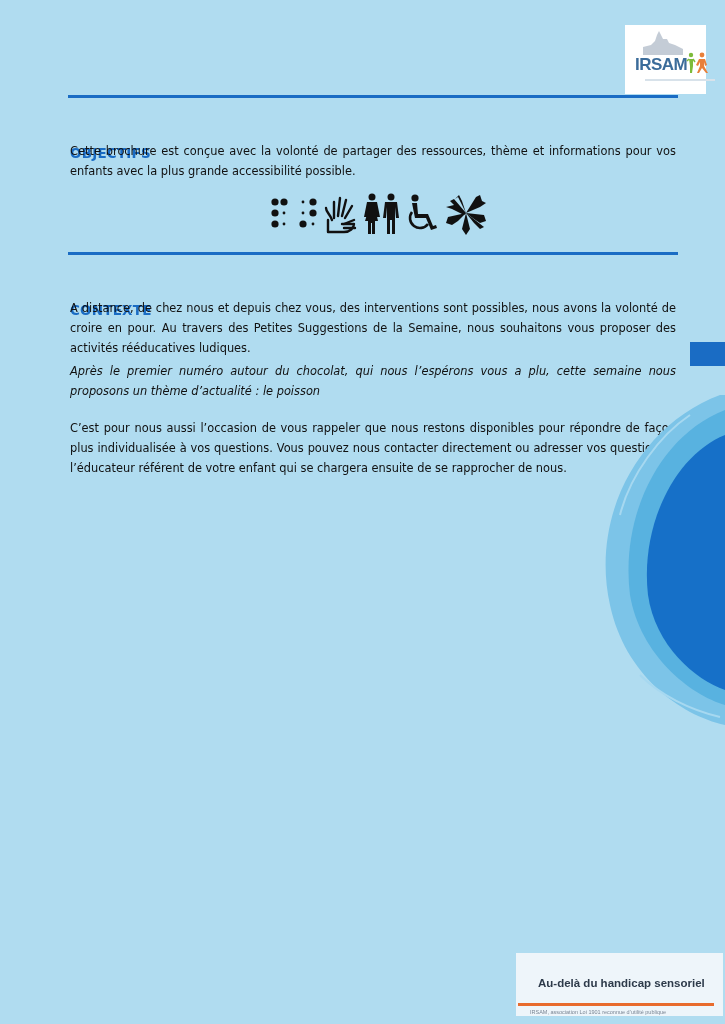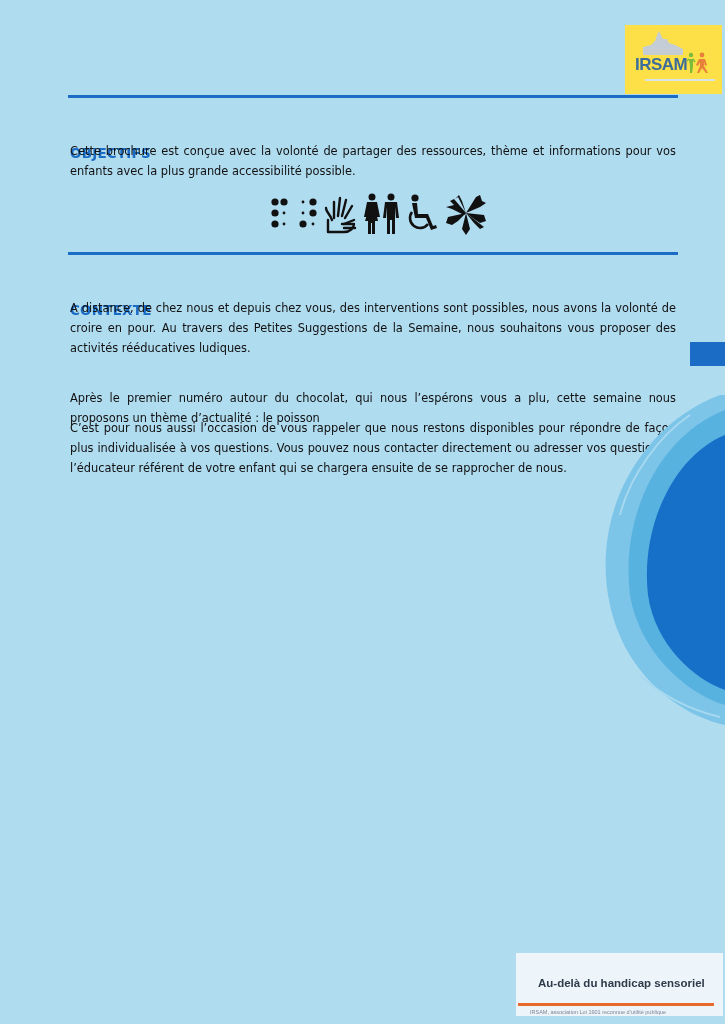--- a/index.html
+++ b/index.html
@@ -3,22 +3,22 @@
   <meta charset="utf-8">
   <style>
     html, body { margin:0; padding:0; }
     body {
       width:725px; height:1024px; position:relative; overflow:hidden;
       background:#b0dcf0;
       font-family:"DejaVu Sans", sans-serif;
       color:#111;
     }
     .logo-box {
-      position:absolute; left:625px; top:25px; width:97px; height:69px;
-      background:#fde047;
+      position:absolute; left:625px; top:25px; width:81px; height:69px;
+      background:#ffffff;
     }
     .logo-text {
       position:absolute; left:10px; top:30px; font-family:"Liberation Sans", sans-serif;
       font-weight:bold; font-size:17px; color:#3b6c9a; letter-spacing:-0.5px;
     }
     .logo-skyline {
       position:absolute; left:18px; top:6px; width:40px; height:24px;
     }
     .logo-people { position:absolute; left:61px; top:27px; width:24px; height:22px; }
     .logo-line { position:absolute; left:20px; top:54px; width:70px; height:2px; background:#d8e2ea; }
@@ -125,21 +125,21 @@
       <path d="M22 20 L4 24 L2 30 L8 32 L14 28 Z"></path>
       <path d="M22 20 L18 36 L22 42 L26 36 Z"></path>
       <path d="M22 20 L30 30 L36 36 L40 34 Z"></path>
     </g>
   </svg>
 </div>
 
 <div class="rule" style="top:252px;"></div>
 <div class="section-title" style="top:270px;">CONTEXTE</div>
 <div class="para" style="top:298px;">A distance, de chez nous et depuis chez vous, des interventions sont possibles, nous avons la volonté de croire en pour. Au travers des Petites Suggestions de la Semaine, nous souhaitons vous proposer des activités rééducatives ludiques.</div>
-<div class="para" style="top:388px;">Après le premier numéro autour du chocolat, qui nous l’espérons vous a plu, cette semaine nous proposons un thème d’actualité : le poisson</div>
+<div class="para" style="top:361px;font-style:italic;">Après le premier numéro autour du chocolat, qui nous l’espérons vous a plu, cette semaine nous proposons un thème d’actualité : le poisson</div>
 <div class="para" style="top:418px;">C’est pour nous aussi l’occasion de vous rappeler que nous restons disponibles pour répondre de façon plus individualisée à vos questions. Vous pouvez nous contacter directement ou adresser vos questions à l’éducateur référent de votre enfant qui se chargera ensuite de se rapprocher de nous.</div>
 
 <div class="side-tab"></div>
 <div class="circle-wrap">
   <svg width="125" height="330" viewBox="0 0 125 330">
     <path d="M120 0 C40 30 -10 120 10 210 C25 280 80 320 125 330 L125 0 Z" fill="#7cc4e8"></path>
     <path d="M125 15 C60 40 20 120 30 200 C40 260 90 300 125 310 Z" fill="#58b2e0"></path>
     <path d="M125 40 C75 60 40 130 48 200 C55 250 95 285 125 295 Z" fill="#1670c8"></path>
     <path d="M90 20 C60 40 30 80 20 120" stroke="#a6d8f0" stroke-width="2" fill="none"></path>
     <path d="M40 280 C60 300 90 315 120 322" stroke="#a6d8f0" stroke-width="2" fill="none"></path>

